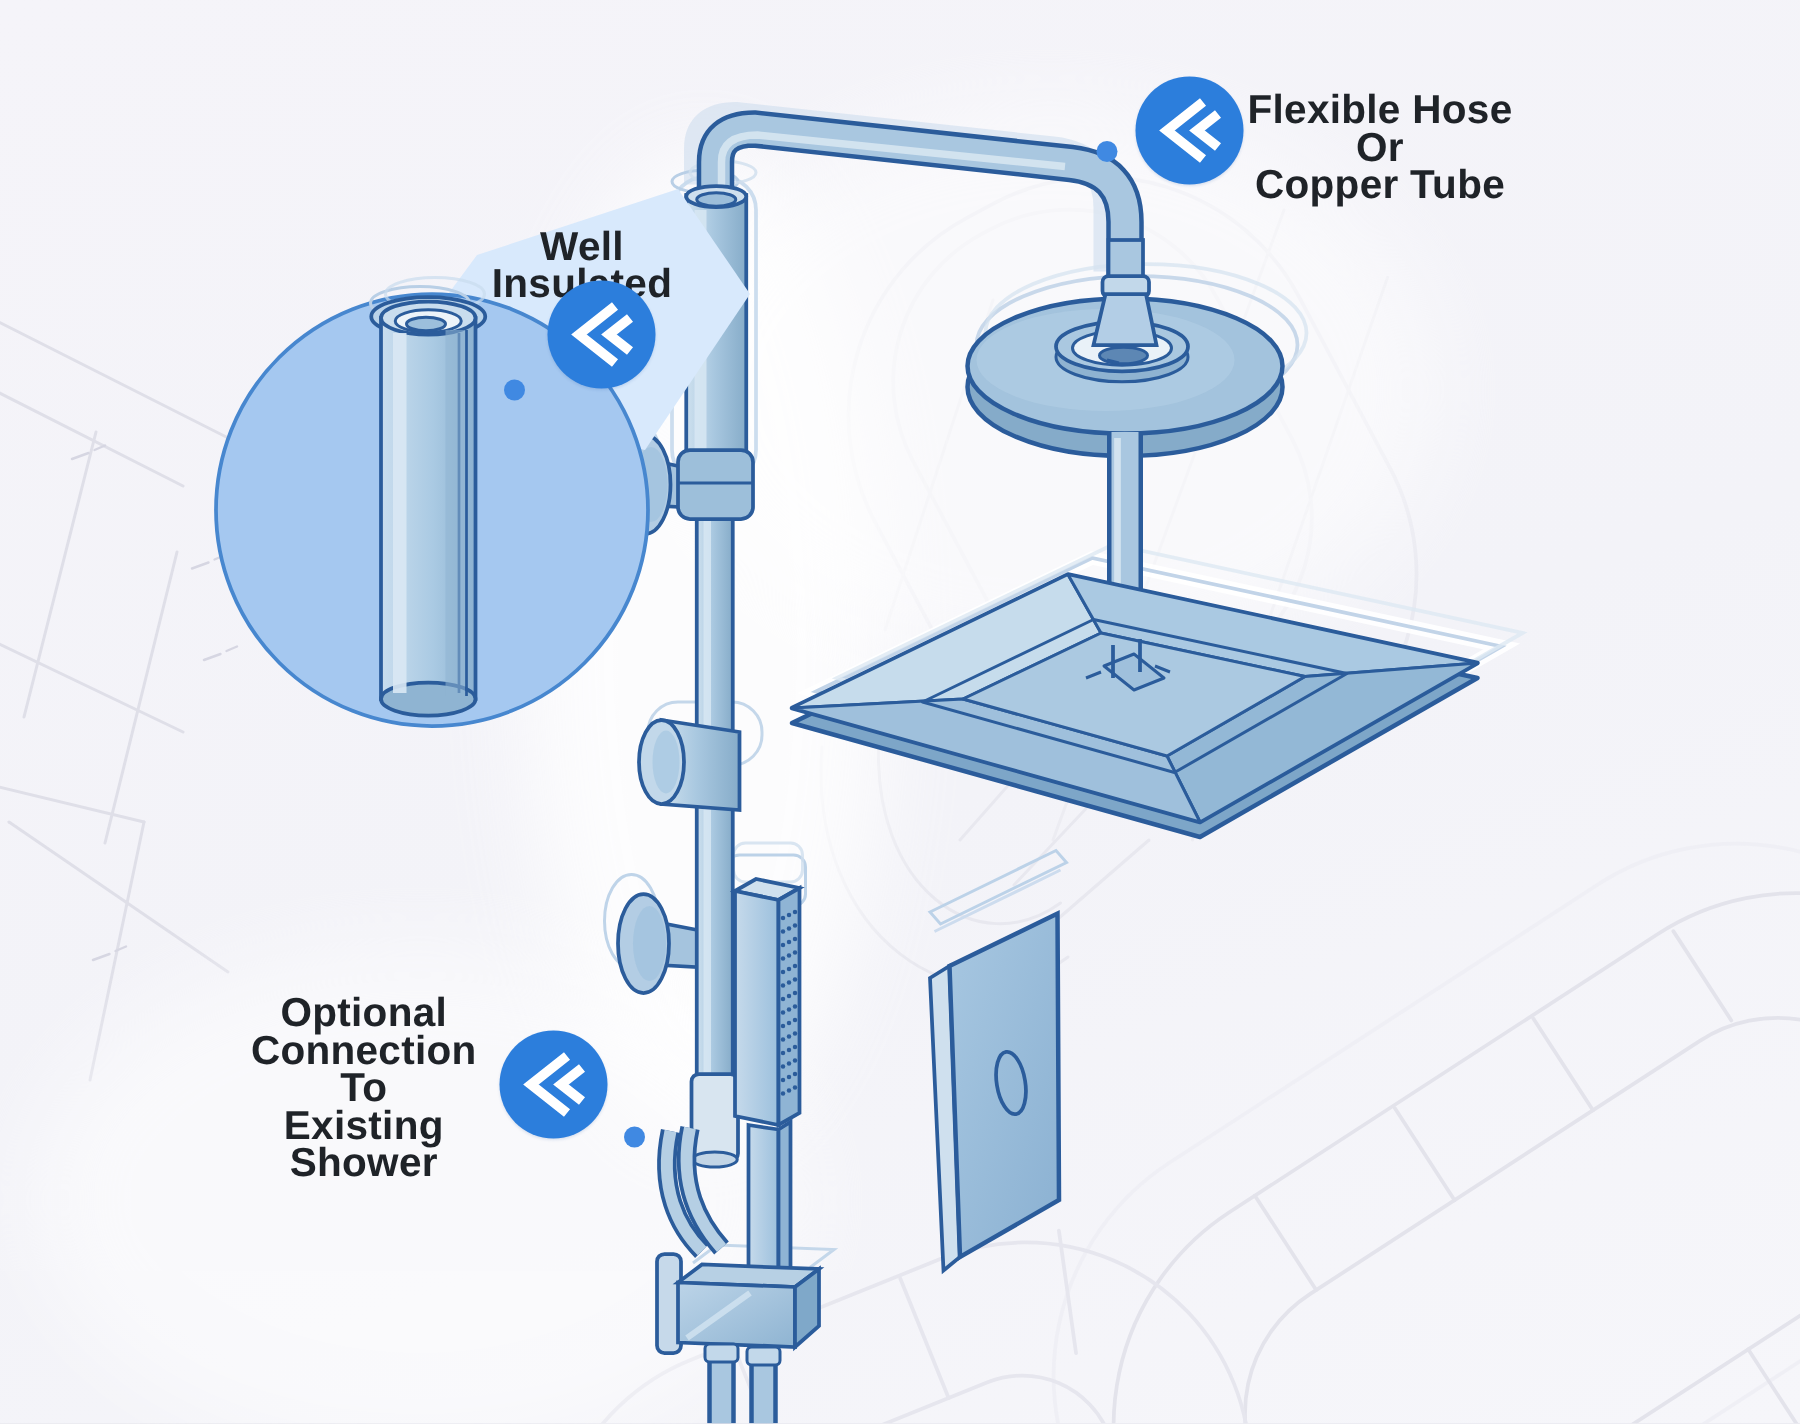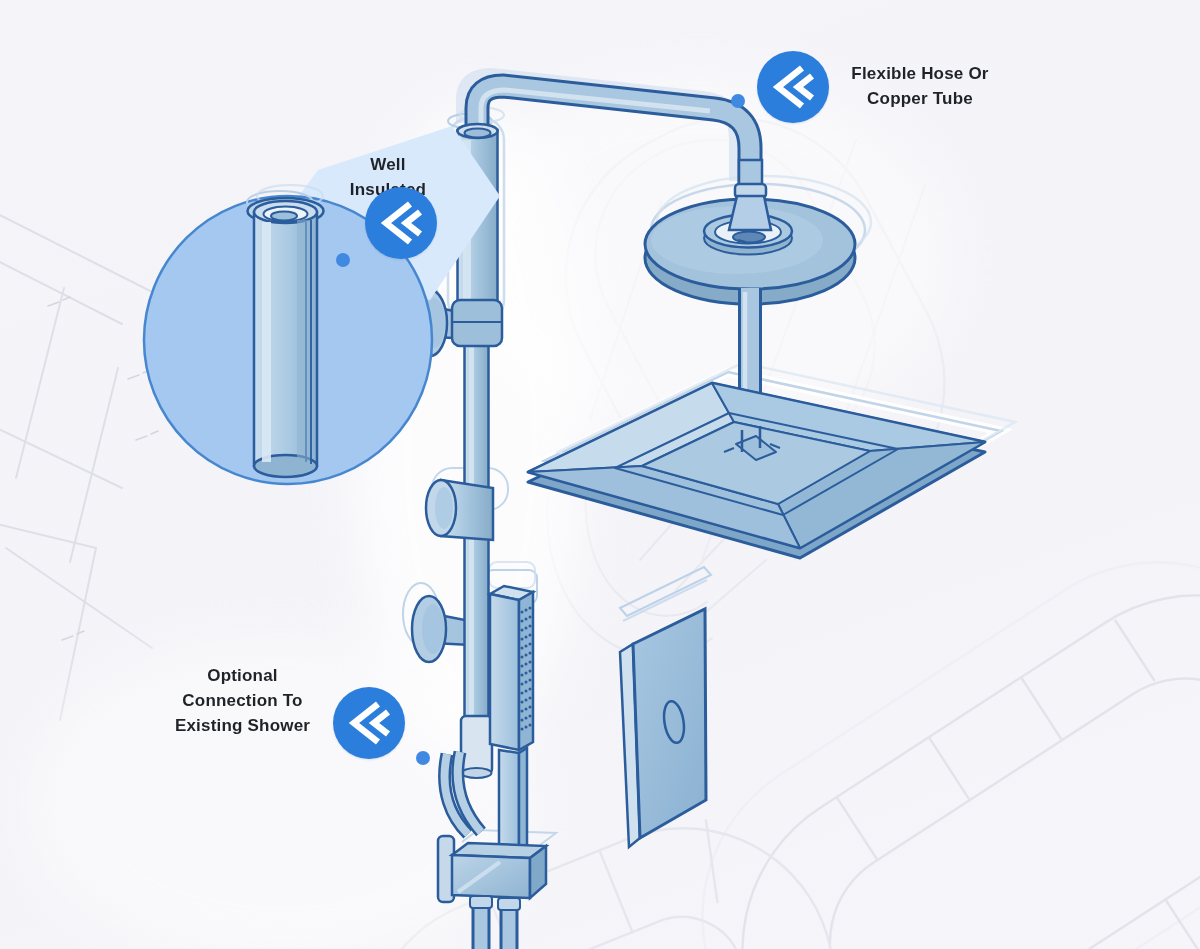--- a/index.html
+++ b/index.html
@@ -2,21 +2,21 @@
 <html><head>
 <meta charset="utf-8">
 <style>
   html,body{margin:0;padding:0;background:#e9e9ef;}
   .stage{position:relative;width:1200px;height:949px;overflow:hidden;
          background:linear-gradient(160deg,#f5f4f9 0%,#f3f3f8 55%,#f6f6fa 100%);
          font-family:"Liberation Sans",sans-serif;}
   svg{display:block}
   .illustration{position:absolute;left:0;top:0;}
   .callout-label{position:absolute;white-space:pre-line;text-align:center;
-                 color:#1f2328;font-size:17px;line-height:25px;font-weight:600;
+                 color:#1f2328;font-size:27px;line-height:25px;font-weight:600;
                  letter-spacing:.2px;}
   .nav-btn{position:absolute;width:72px;height:72px;border-radius:50%;
            background:#2C7EDC;display:flex;align-items:center;justify-content:center;
            box-shadow:0 1px 2px rgba(30,80,160,.15);cursor:pointer;}
   .leader-dot{position:absolute;width:14px;height:14px;border-radius:50%;
               background:#4089E2;}
 </style>
 </head>
 <body>
 

